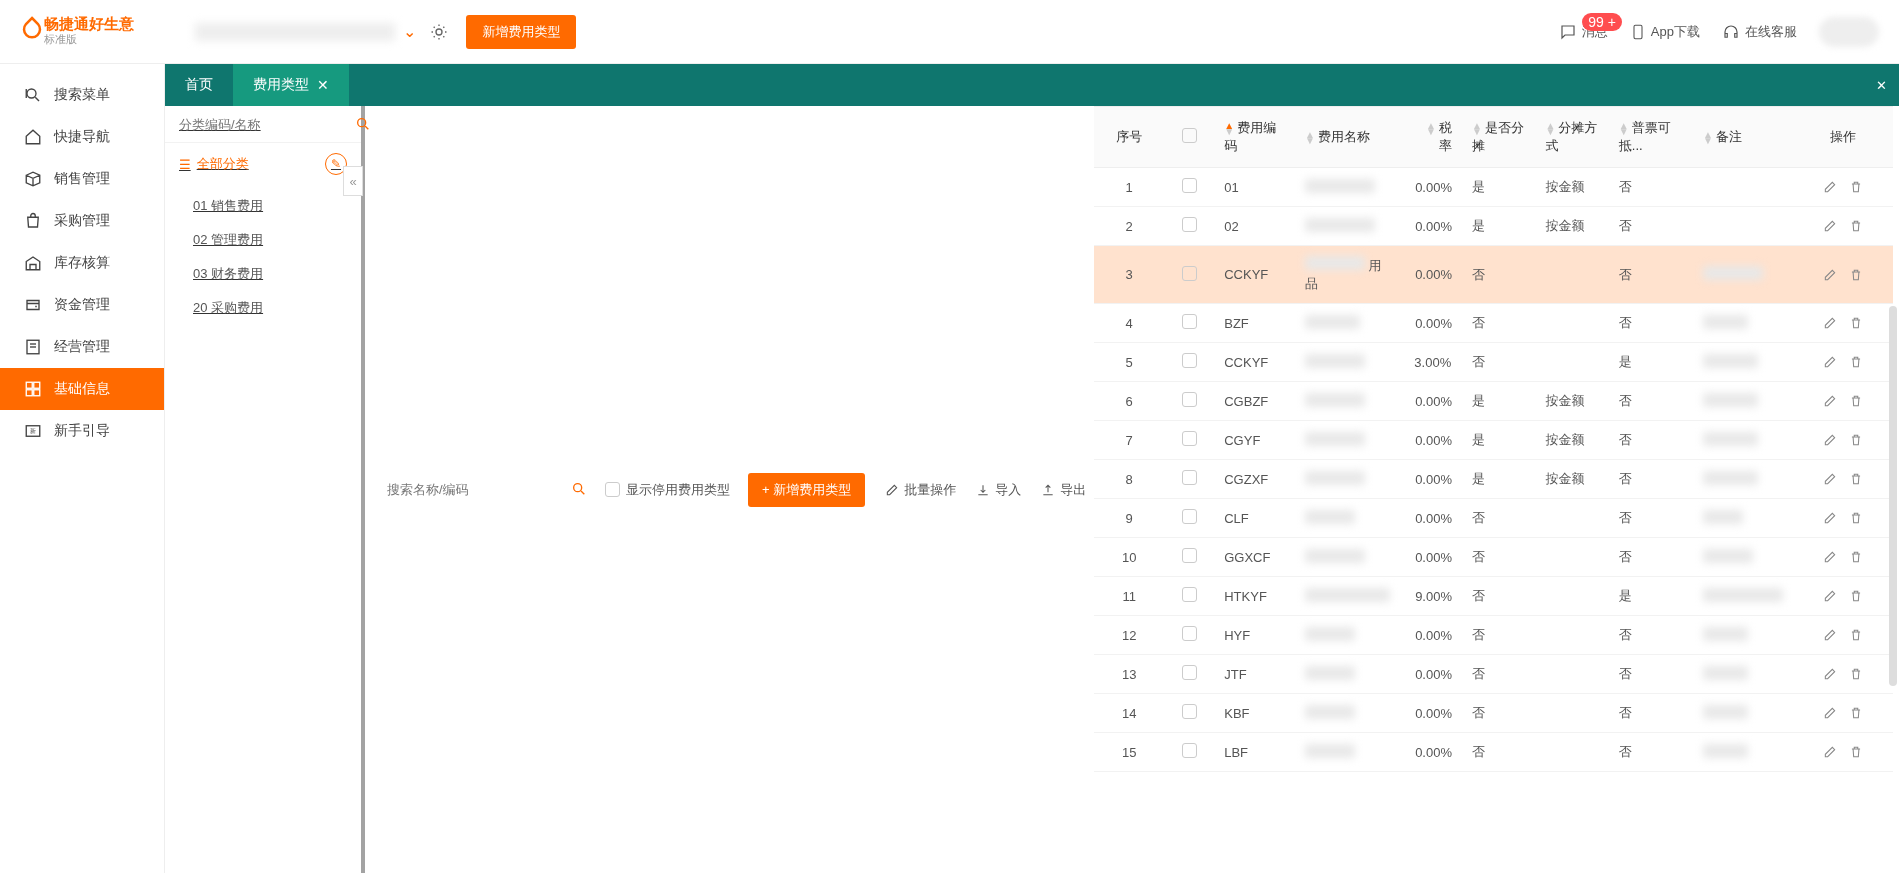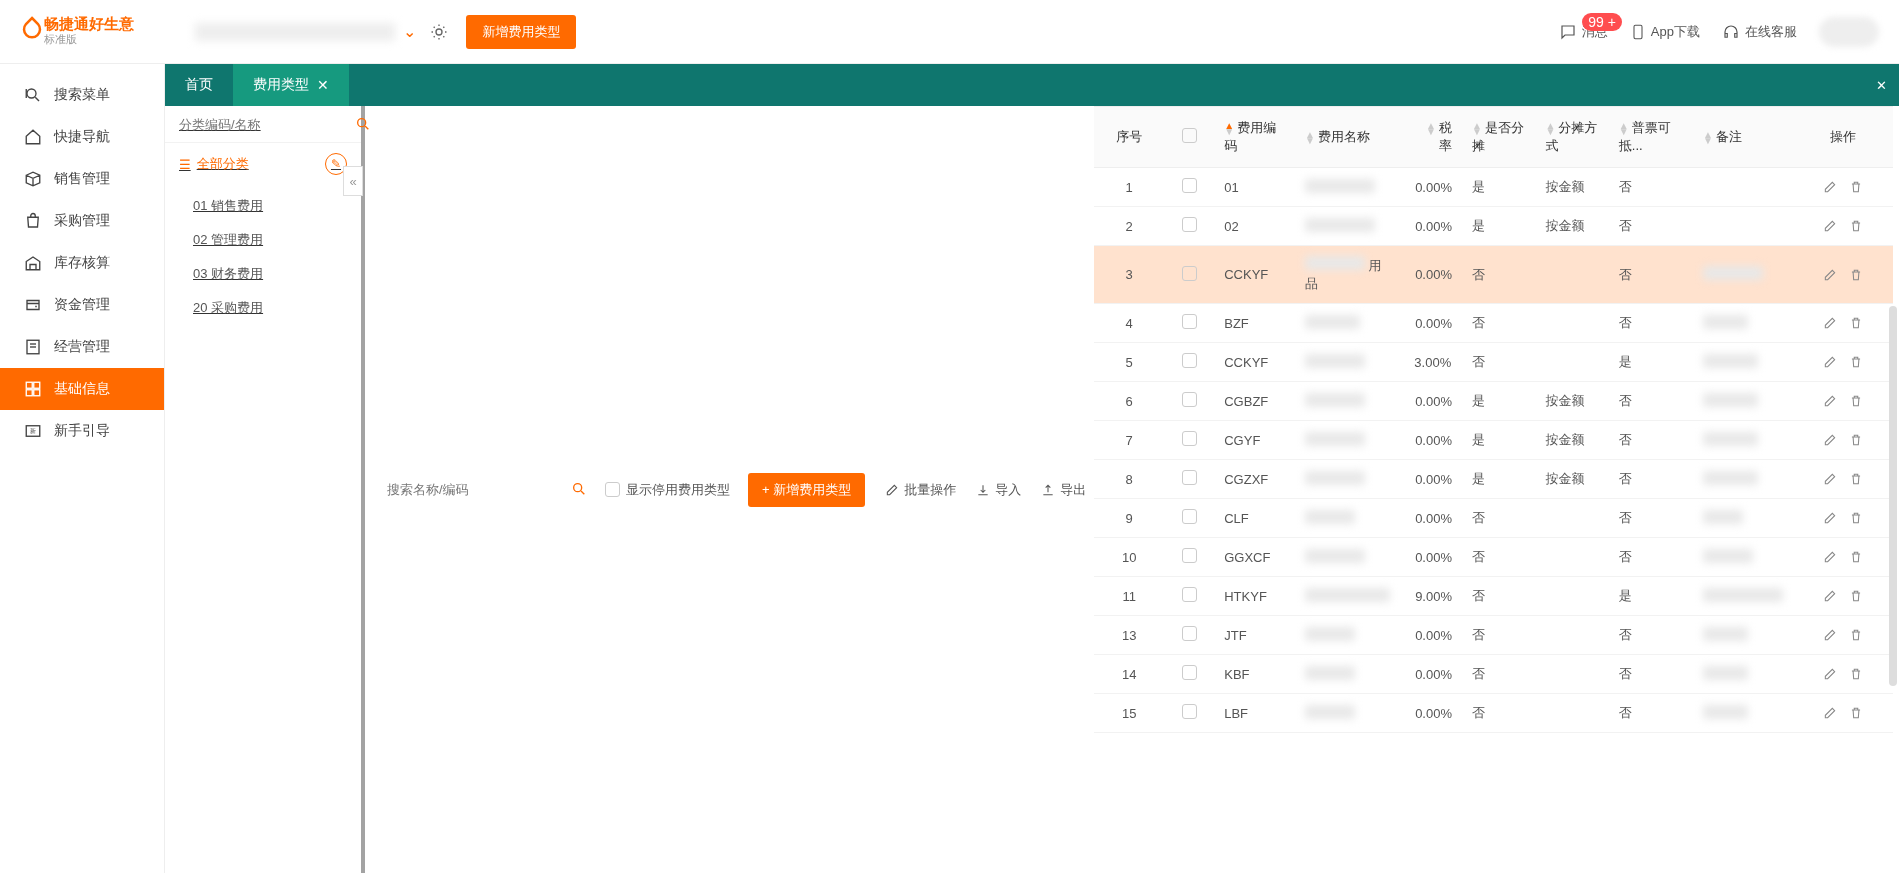--- a/index.html
+++ b/index.html
@@ -609,20 +609,45 @@
                         </span>
         <span>
                           <svg width="14" height="14" viewBox="0 0 24 24">
                             <path fill="none" stroke="#888" stroke-width="1.8" d="M5 7h14M9 7V4h6v3M7 7l1 13h8l1-13"></path>
                           </svg>
                         </span>
       </div>
     </td>
                   </tr>
                   <tr>
+    <td class="col-idx">12</td>
+    <td class="col-cb"><span class="cb"></span></td>
+    <td>HYF</td>
+    <td><span class="blur-cell" style="width:50px"></span></td>
+    <td style="text-align:right">0.00%</td>
+    <td>否</td>
+    <td></td>
+    <td>否</td>
+    <td><span class="blur-cell" style="width:45px"></span></td>
+    <td class="col-op">
+      <div class="op-icons">
+        <span>
+                          <svg width="14" height="14" viewBox="0 0 24 24">
+                            <path fill="none" stroke="#888" stroke-width="1.8" d="M4 20h4L20 8l-4-4L4 16z"></path>
+                          </svg>
+                        </span>
+        <span>
+                          <svg width="14" height="14" viewBox="0 0 24 24">
+                            <path fill="none" stroke="#888" stroke-width="1.8" d="M5 7h14M9 7V4h6v3M7 7l1 13h8l1-13"></path>
+                          </svg>
+                        </span>
+      </div>
+    </td>
+                  </tr>
+                  <tr>
     <td class="col-idx">13</td>
     <td class="col-cb"><span class="cb"></span></td>
     <td>JTF</td>
     <td><span class="blur-cell" style="width:50px"></span></td>
     <td style="text-align:right">0.00%</td>
     <td>否</td>
     <td></td>
     <td>否</td>
     <td><span class="blur-cell" style="width:45px"></span></td>
     <td class="col-op">

